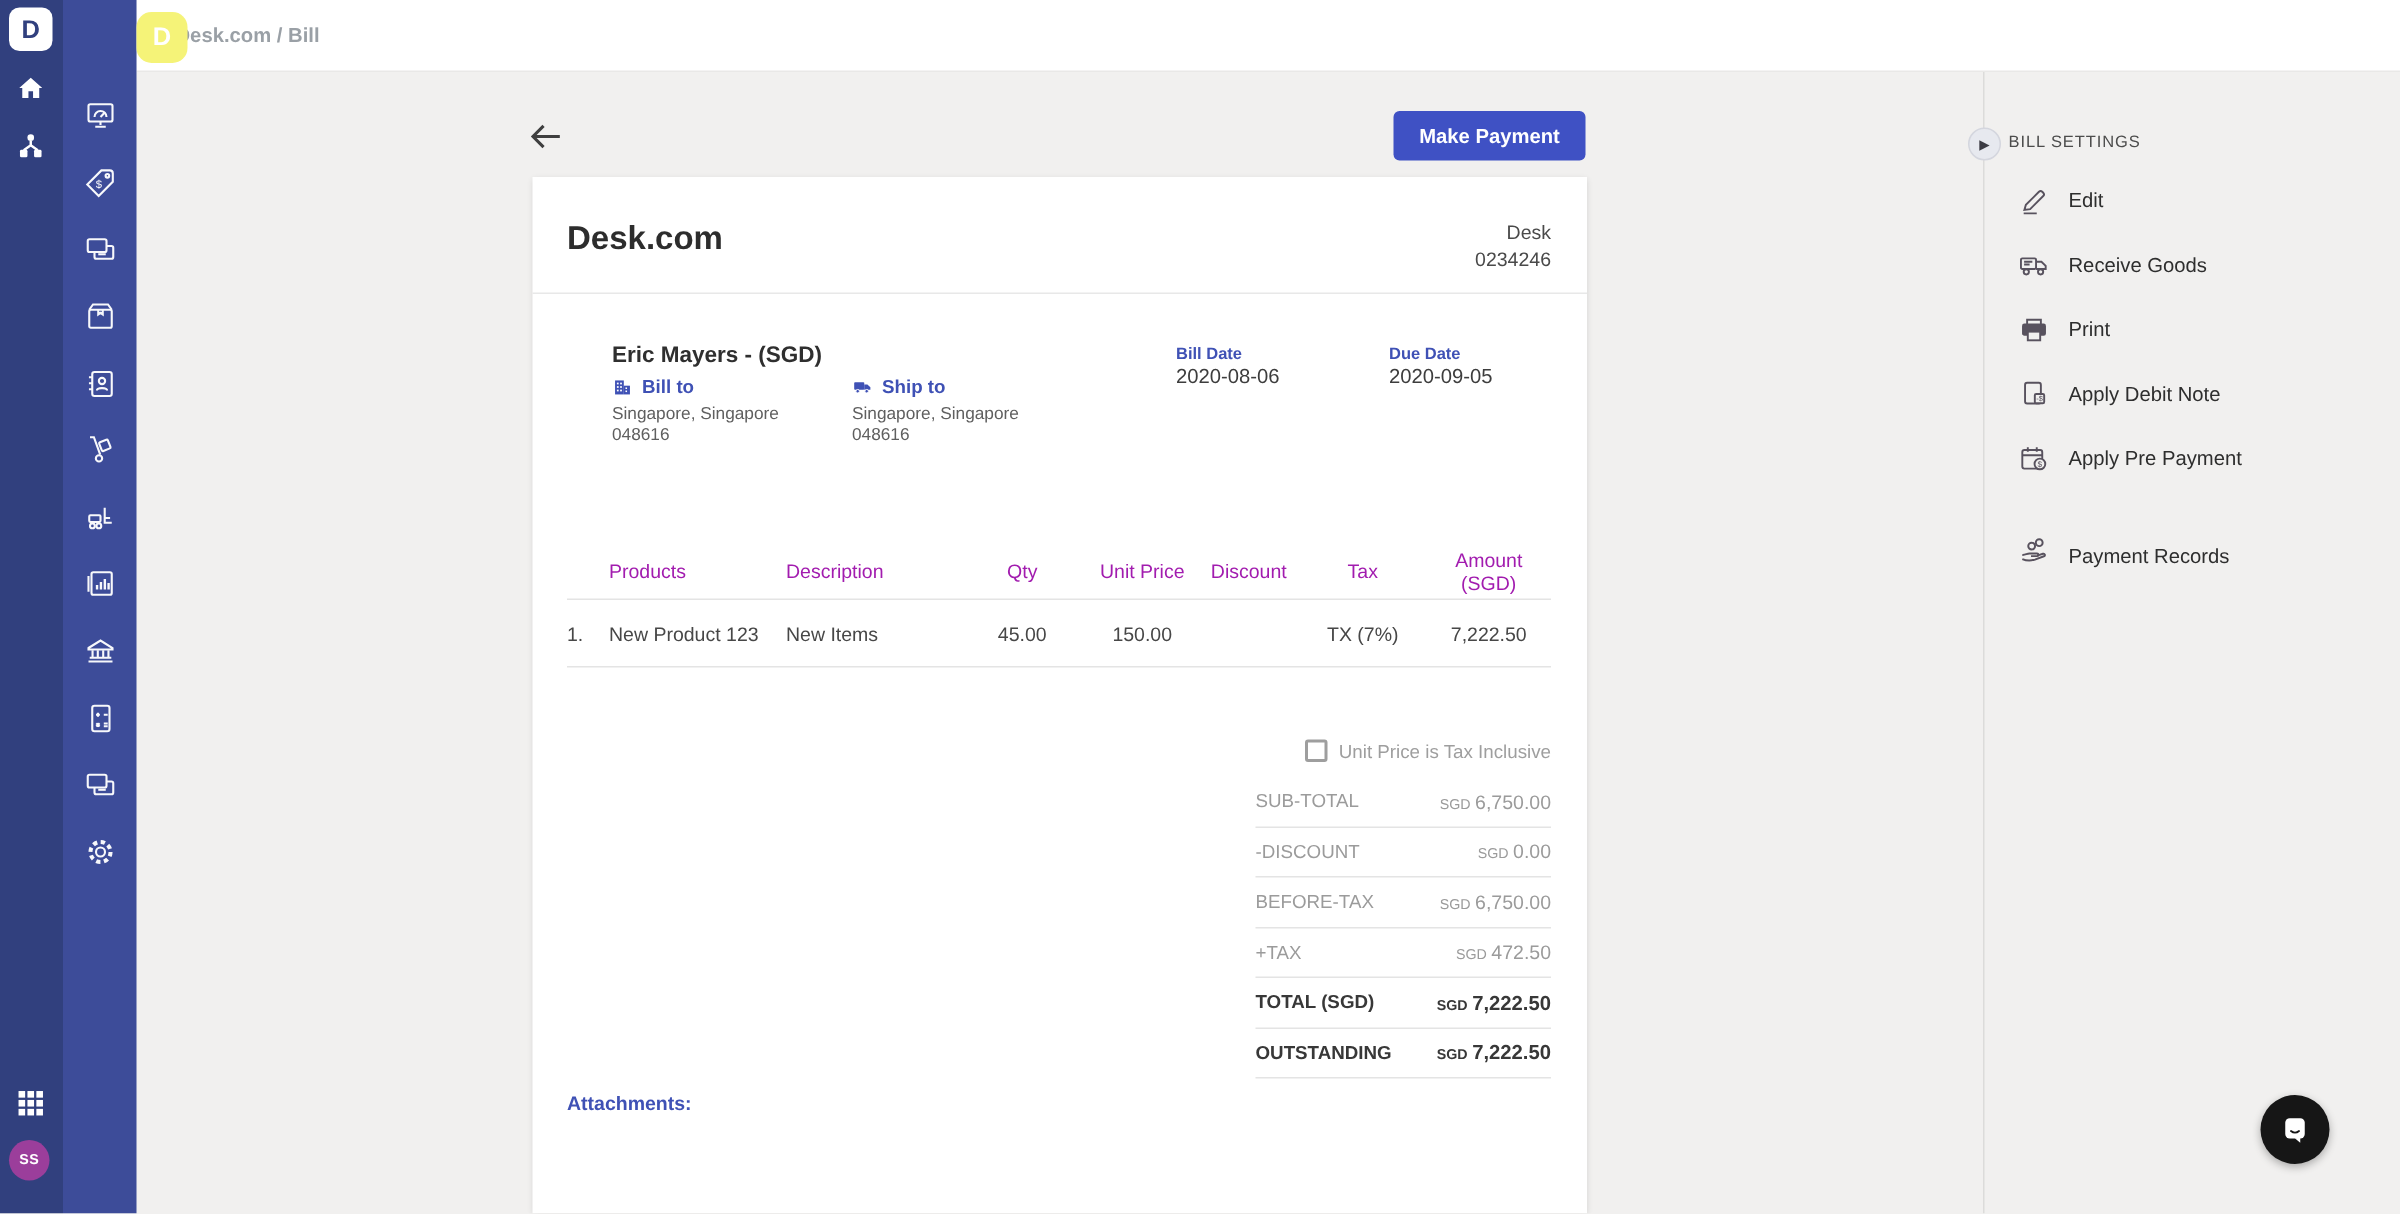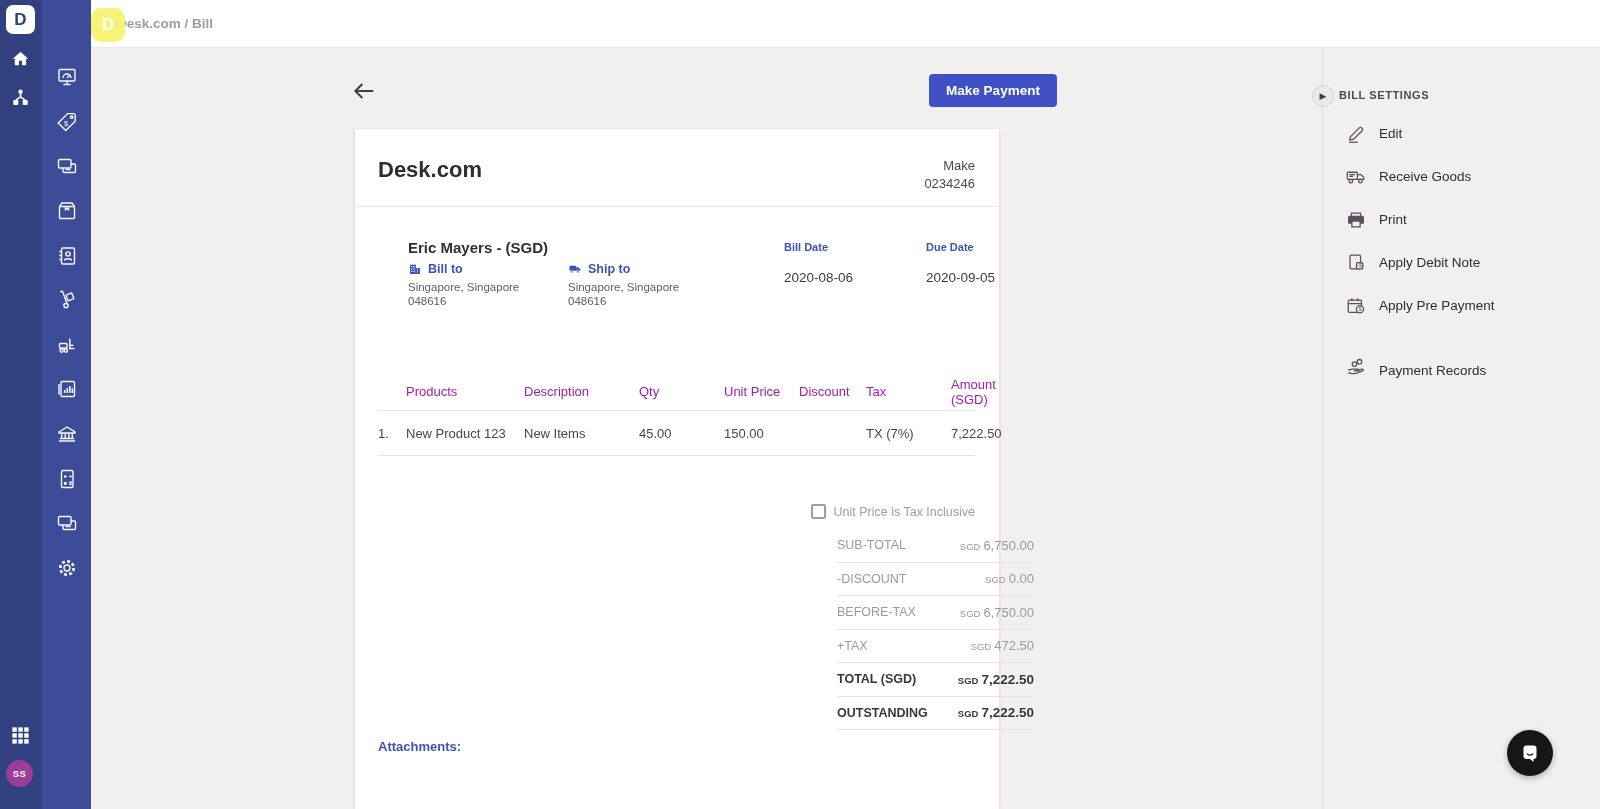--- a/index.html
+++ b/index.html
@@ -36,65 +36,65 @@
   .topbar { position:absolute; left:91px; right:0; top:0; height:48px; background:#fff;
             border-bottom:1px solid #e9e8e7; display:flex; align-items:center; padding-left:26px; z-index:4; }
   .breadcrumb { color:#9aa0a6; font-size:13.5px; font-weight:bold; }
 
   
   .back-btn { position:absolute; left:351px; top:78px; width:26px; height:26px; color:#3f3f3f; cursor:pointer; }
   .pay-btn { position:absolute; left:929px; top:74px; width:128px; height:33px; background:#3f51c4; color:#fff;
              border:none; border-radius:4px; font-family:inherit; font-size:13.5px; font-weight:bold; cursor:pointer; }
 
   
-  .card { position:absolute; left:355px; top:129px; width:644px; bottom:0; background:#fff;
+  .card { position:absolute; left:355px; top:118px; width:703px; bottom:0; background:#fff;
           box-shadow:0 1px 4px rgba(0,0,0,.12); }
   .card-header { display:flex; justify-content:space-between; padding:28px 24px 0 23px; }
   .company { font-size:22px; font-weight:bold; color:#2d2d2d; }
   .docinfo { text-align:right; font-size:13px; color:#4a4a4a; line-height:18px; }
   .hdiv { position:absolute; left:0; right:0; border-top:1px solid #e8e8e8; }
   .div1 { top:77px; }
 
   .contact-name { position:absolute; left:53px; top:110px; font-size:15px; font-weight:bold; color:#2f2f2f; }
   .addr-block { position:absolute; top:133px; width:150px; }
   .addr-block.bill { left:53px; } .addr-block.ship { left:213px; }
   .addr-label { display:flex; align-items:flex-start; gap:6px; color:#3f51b5; font-size:12.5px; font-weight:bold; cursor:pointer; }
   .addr-label .icon { width:14px; height:14px; color:#3f51b5; }
   .addr-lines { margin-top:5px; font-size:11.5px; color:#5f5f5f; line-height:13.5px; }
   .date-block { position:absolute; top:112px; }
   .date-block.bd { left:429px; } .date-block.dd { left:571px; }
   .date-label { color:#3f51b5; font-size:11px; font-weight:bold; }
-  .date-value { margin-top:17px; font-size:13.5px; color:#3d3d3d; }
+  .date-value { margin-top:1px; font-size:13.5px; color:#3d3d3d; }
 
   .grid-row { position:absolute; left:23px; right:24px; display:grid;
               grid-template-columns:28px 118px 115px 85px 75px 67px 85px 83px; align-items:center; }
   .thead { top:244px; height:38px; border-bottom:1px solid #e4e4e4; font-size:13px; font-weight:normal; color:#a21caf; }
   .trow  { top:282px; height:45px; border-bottom:1px solid #e4e4e4; font-size:13px; color:#474747; }
-  .cR { text-align:left; }
+  .cR { text-align:center; }
 
   .taxinc { position:absolute; right:24px; top:375px; display:flex; align-items:center; gap:8px; }
   .cbx { width:15px; height:15px; border:2px solid #9e9e9e; border-radius:2px; background:#fff; cursor:pointer; }
   .taxinc-label { font-size:12.5px; color:#9e9e9e; }
 
   .totals { position:absolute; left:482px; top:400px; width:197px; }
   .t-row { height:33.5px; display:flex; align-items:center; border-bottom:1px solid #e4e4e4; }
   .t-label { width:96px; text-align:left; font-size:12.5px; color:#9b9b9b; }
   .t-val { flex:1; text-align:right; font-size:13px; color:#9b9b9b; }
   .t-cur { font-size:9.5px; margin-right:3px; }
   .t-row.em .t-label, .t-row.em .t-val { color:#383838; font-weight:bold; }
   .t-row.em .t-val { font-size:13.5px; }
 
   .attachments { position:absolute; left:23px; top:610px; font-size:13px; font-weight:bold; color:#3f51b5; cursor:pointer; }
 
   
   .panel { position:absolute; left:1322px; top:48px; right:0; bottom:0; background:#f1f0ef; border-left:1px solid #dcdbda; }
   .collapse-btn { position:absolute; left:-11px; top:37px; width:22px; height:22px; border-radius:50%;
                   background:#e7e9ef; border:1px solid #d4d6de; color:#3c3c44; font-size:9px;
                   display:flex; align-items:center; justify-content:center; cursor:pointer; }
-  .panel-title { position:absolute; left:16px; top:41px; font-size:11px; font-weight:bold; color:#4c4c4c; letter-spacing:.6px; }
+  .panel-title { position:absolute; left:16px; top:41px; font-size:11px; font-weight:normal; color:#4c4c4c; letter-spacing:.6px; }
   .panel-items { position:absolute; left:0; right:0; top:64px; display:flex; flex-direction:column; }
   .panel-item { height:43px; display:flex; align-items:center; padding-left:22px; gap:12px; cursor:pointer; }
   .panel-item:last-child { margin-top:8px;align-items:flex-end; }
   .panel-item .icon { width:22px; height:22px; color:#58525e; flex:none; }
   .panel-item-label { font-size:13.5px; color:#2e2e2e; }
 
   
   .chat-fab { position:absolute; left:1507px; top:730px; width:46px; height:46px; border-radius:50%;
               background:#161616; display:flex; align-items:center; justify-content:center; cursor:pointer;
               box-shadow:0 2px 6px rgba(0,0,0,.3); }
@@ -383,21 +383,21 @@
     <svg>
       <use href="#i-arrowleft"></use>
     </svg>
   </span>
 <button class="pay-btn">Make Payment</button>
 
 <section class="card">
   <div class="card-header">
     <div class="company">Desk.com</div>
     <div class="docinfo">
-      <div>Make</div>
+      <div>Desk</div>
       <div>0234246</div>
     </div>
   </div>
   <div class="hdiv div1"></div>
 
   <div class="contact-name">Eric Mayers - (SGD)</div>
 
   <div class="addr-block bill">
     <div class="addr-label">
       <span class="icon">

